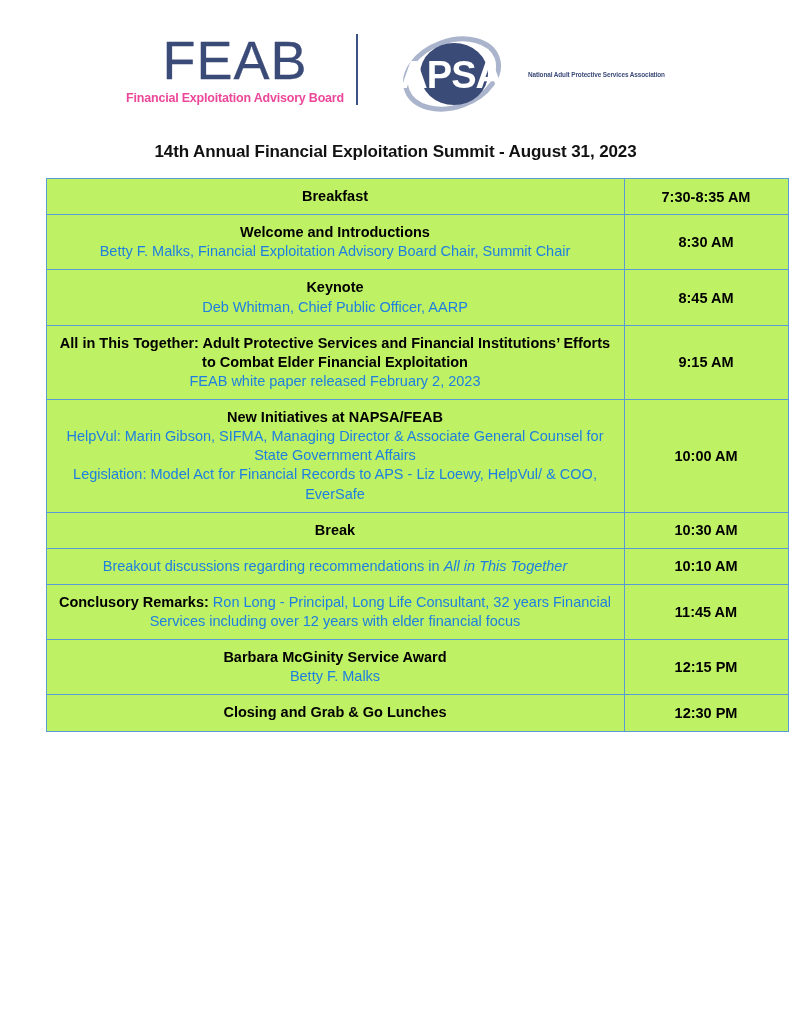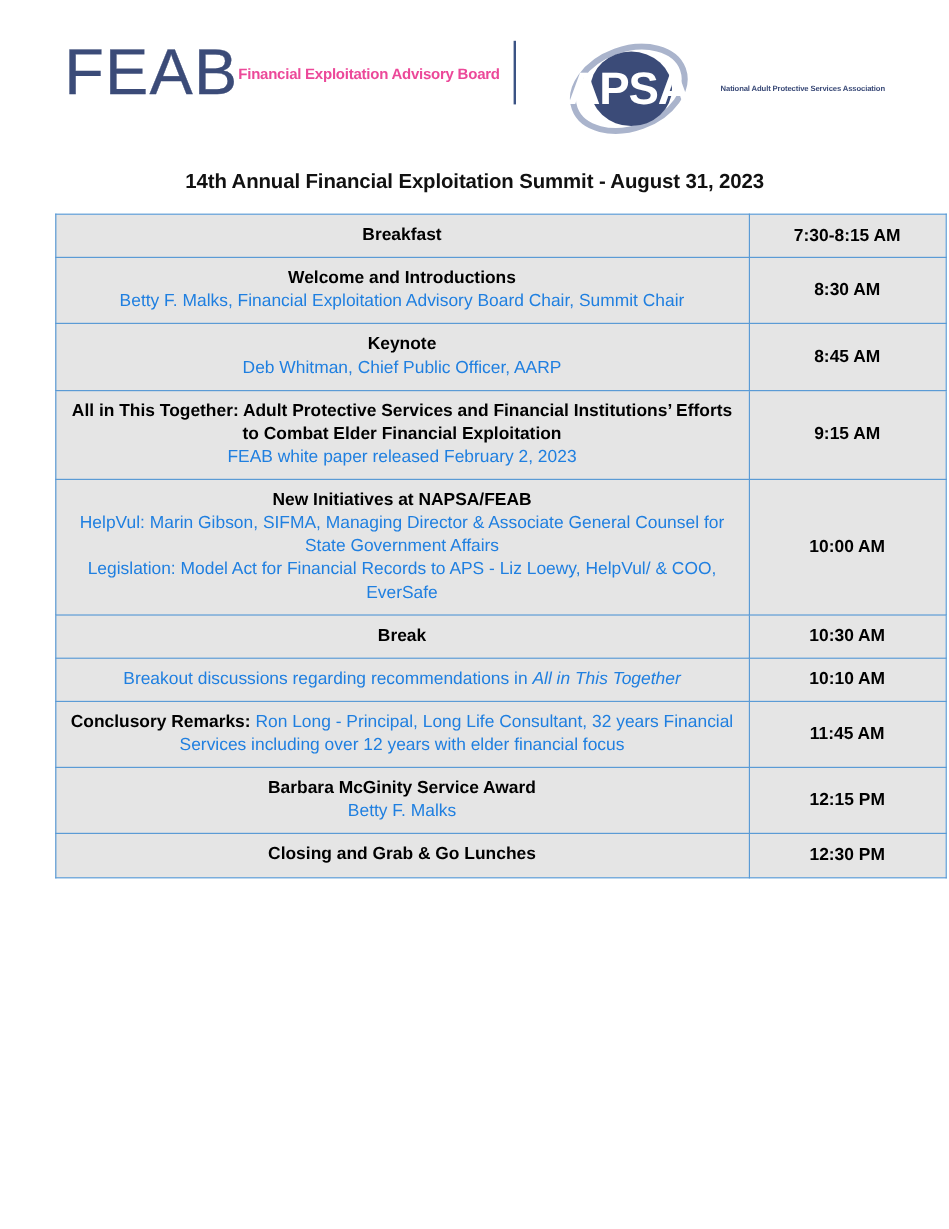--- a/index.html
+++ b/index.html
@@ -26,21 +26,21 @@
     padding-top: 28px;
     box-sizing: border-box;
   }
   .logo-lockup {
     display: flex;
     align-items: flex-start;
     gap: 0px;
   }
   .feab-block {
     display: flex;
-    flex-direction: row;
+    flex-direction: column;
     align-items: center;
     padding-right: 12px;
     border-right: 2px solid #3b5384;
   }
   .feab-word {
     font-family: "Liberation Sans", sans-serif;
     font-size: 54px;
     font-weight: 400;
     letter-spacing: 1px;
     color: #3b4b78;
@@ -111,21 +111,21 @@
   }
   table.agenda {
     width: 700px;
     border-collapse: collapse;
     table-layout: fixed;
   }
   table.agenda td {
     border: 1.5px solid #5b9bd5;
     padding: 8px 10px;
     vertical-align: middle;
-    background: #e5e5e5;
+    background: #bef264;
   }
   td.session {
     width: 557px;
     text-align: center;
     font-size: 14.5px;
     line-height: 1.32;
   }
   td.time {
     width: 143px;
     text-align: center;
@@ -181,21 +181,21 @@
 <div class="page-title">14th Annual Financial Exploitation Summit - August 31, 2023</div>
 
 <div class="agenda-wrap">
   <table class="agenda">
     <tbody>
 
       <tr class="row-short">
         <td class="session">
           <span class="s-title">Breakfast</span>
         </td>
-        <td class="time">7:30-8:15 AM</td>
+        <td class="time">7:30-8:35 AM</td>
       </tr>
 
       <tr class="row-tall">
         <td class="session">
           <span class="s-title">Welcome and Introductions</span><br>
           <span class="s-detail">Betty F. Malks, Financial Exploitation Advisory Board Chair, Summit Chair</span>
         </td>
         <td class="time">8:30 AM</td>
       </tr>
 

